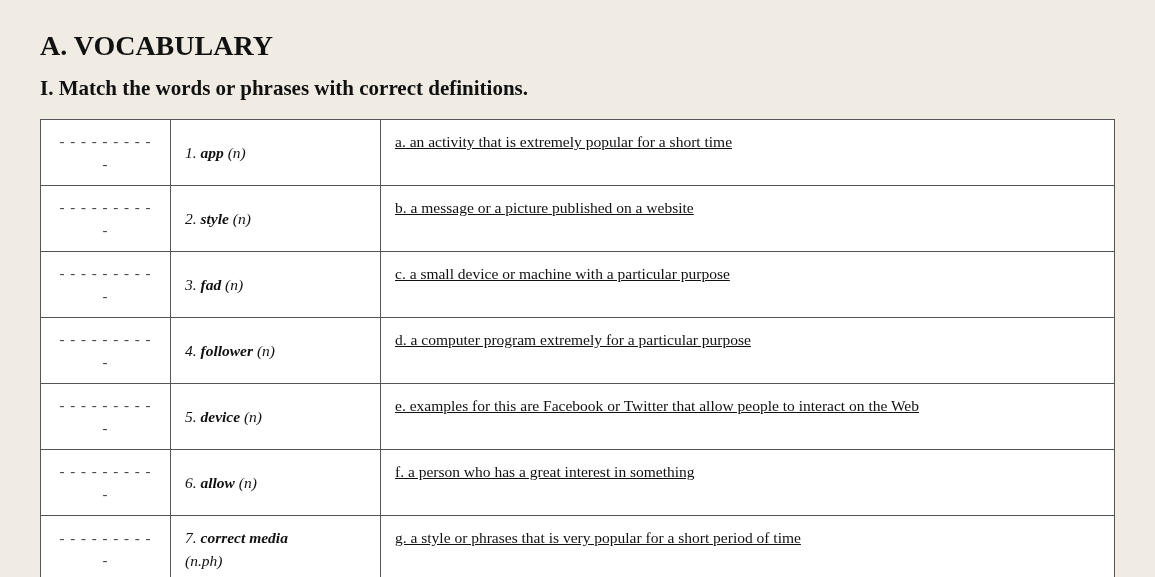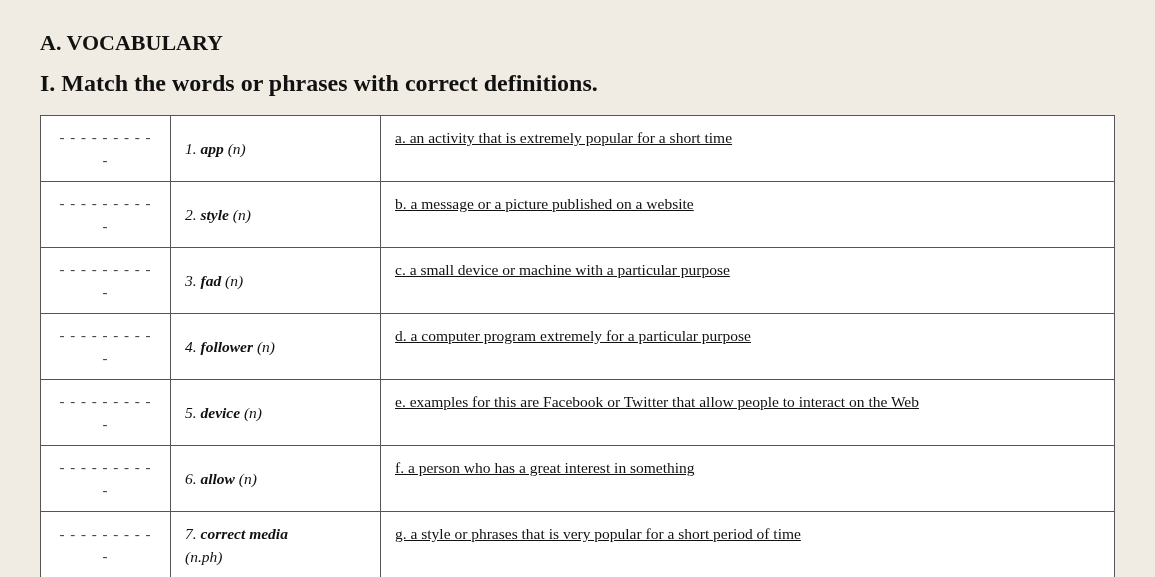--- a/index.html
+++ b/index.html
@@ -10,28 +10,28 @@
 
     body {
       background: #f0ece4;
       font-family: Georgia, 'Times New Roman', Times, serif;
       padding: 30px 40px;
       width: 1155px;
       min-height: 577px;
     }
 
     .section-title {
-      font-size: 22px;
+      font-size: 28px;
       font-weight: 900;
       margin-bottom: 14px;
       color: #111;
     }
 
     .exercise-title {
-      font-size: 24px;
+      font-size: 21px;
       font-weight: 700;
       margin-bottom: 18px;
       color: #111;
     }
 
     table {
       border-collapse: collapse;
       width: 100%;
       background: #fff;
     }

